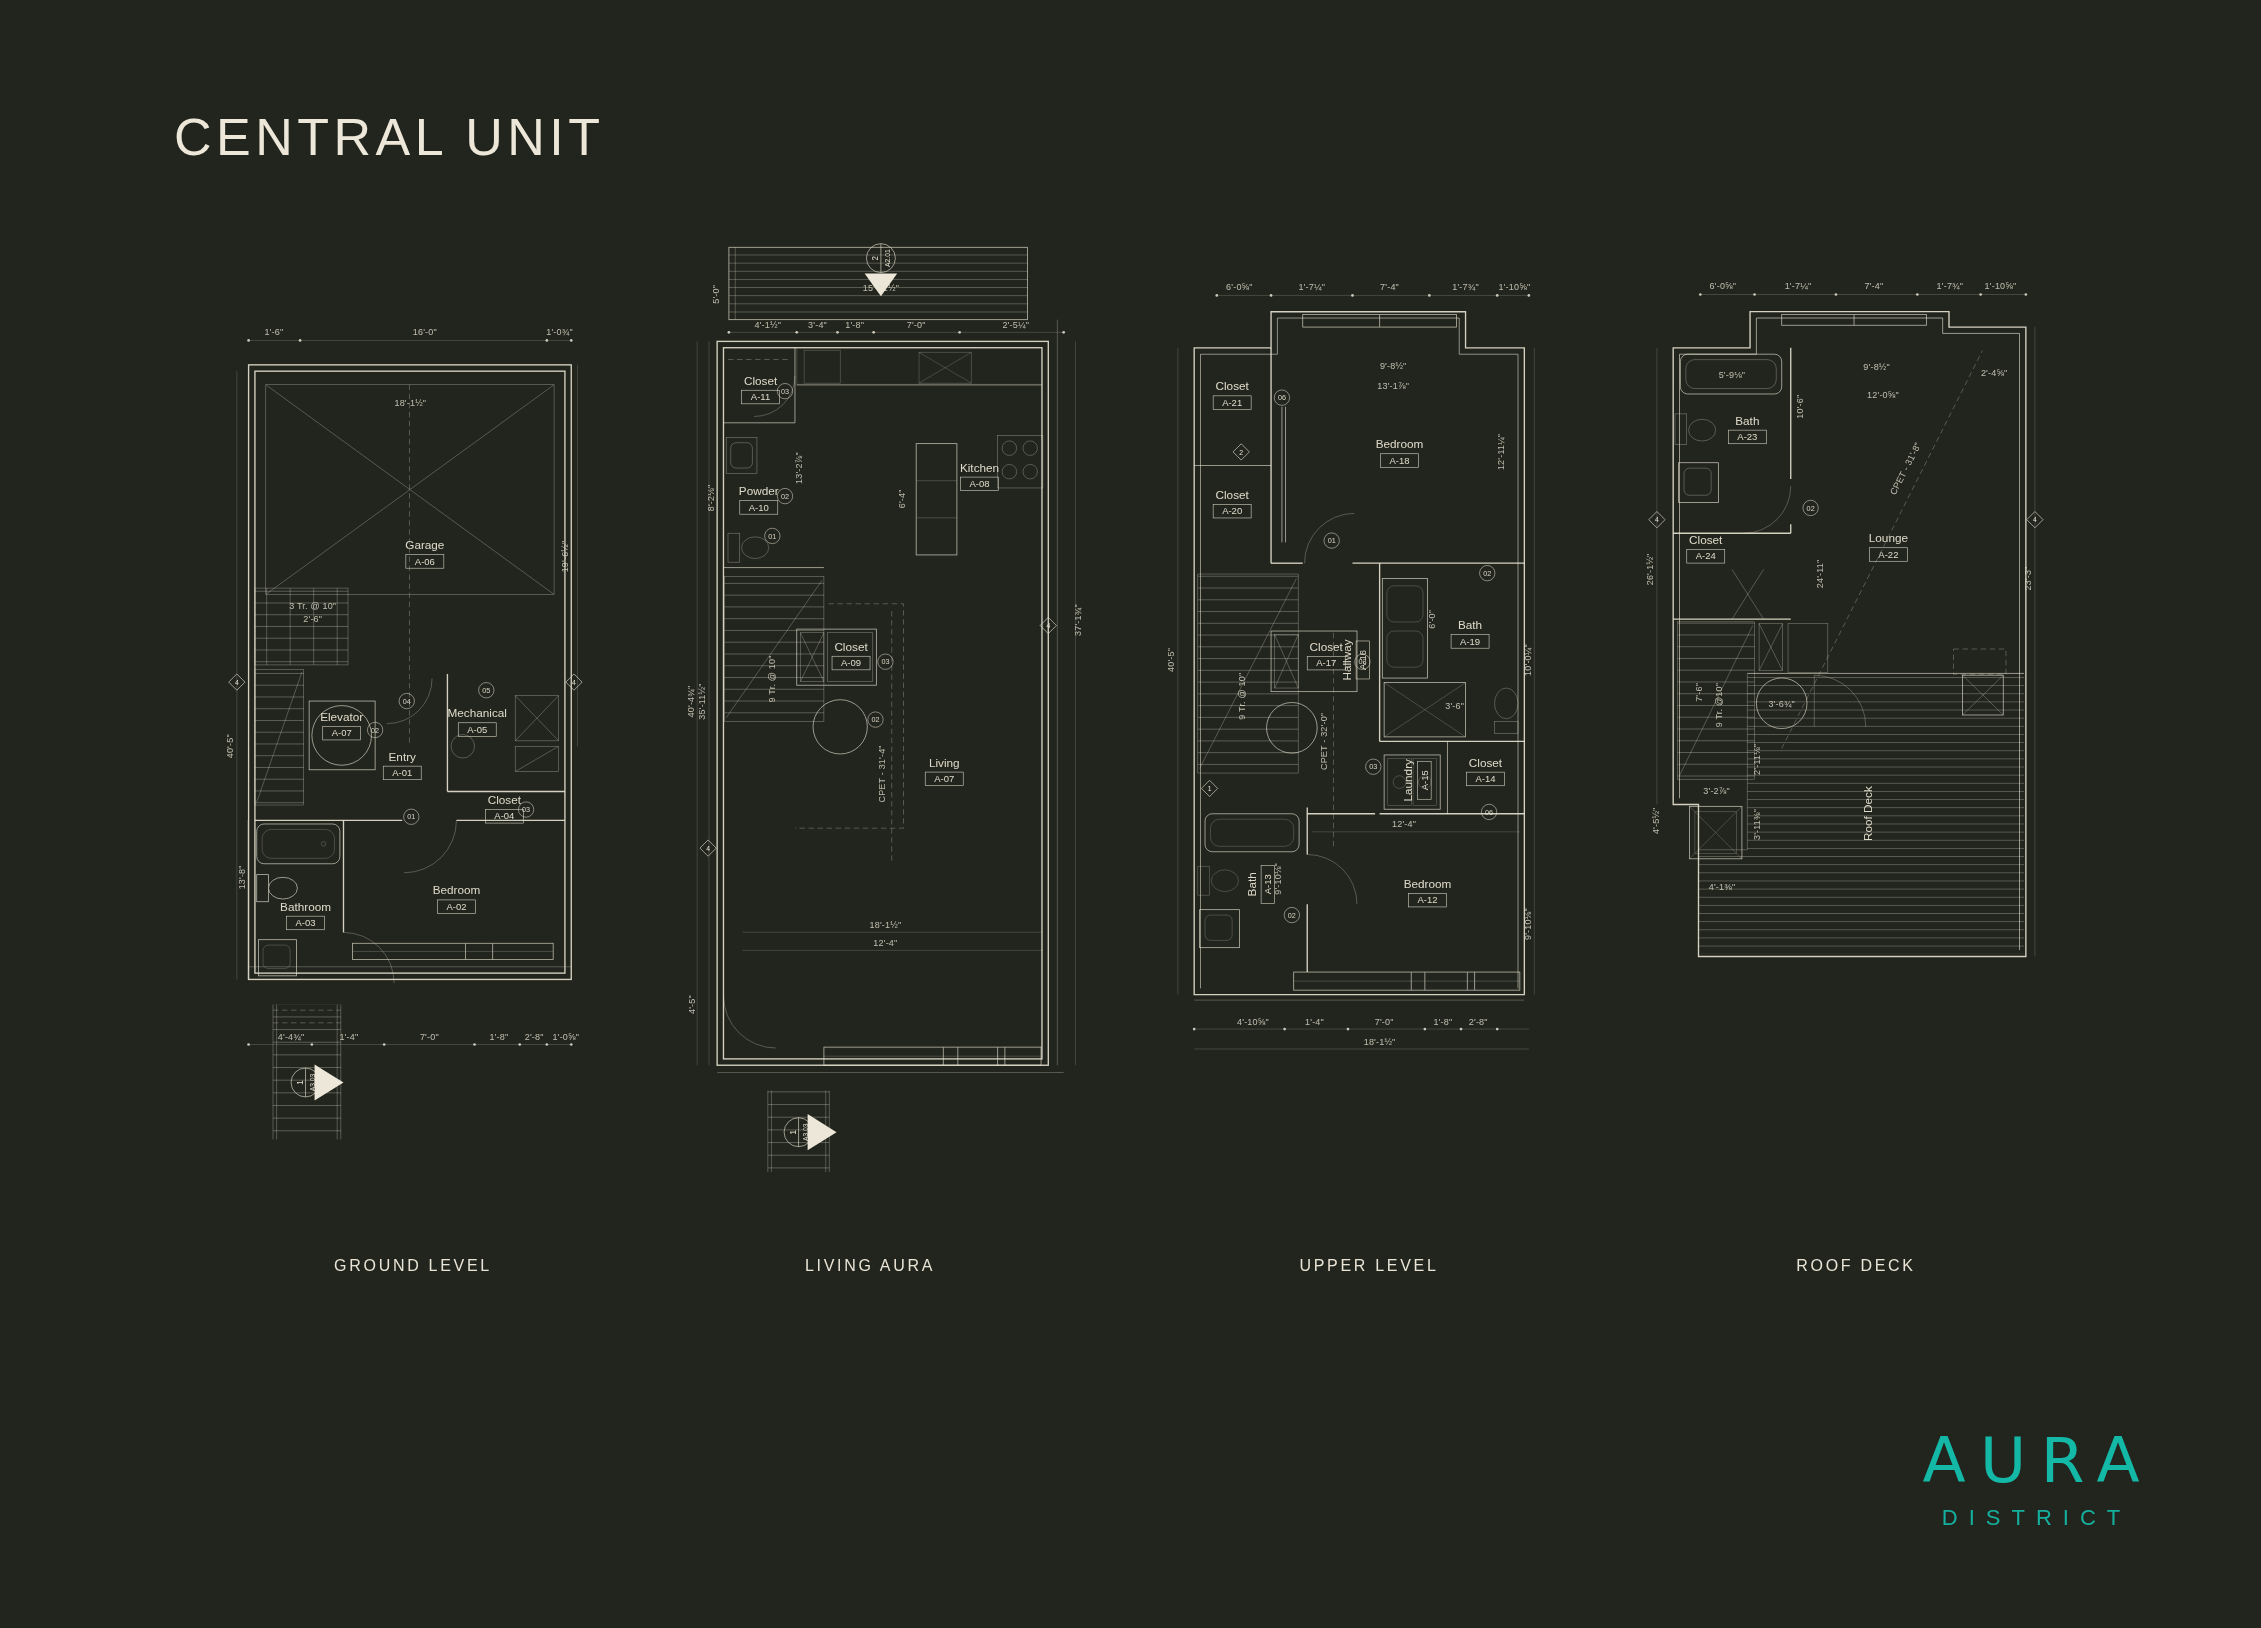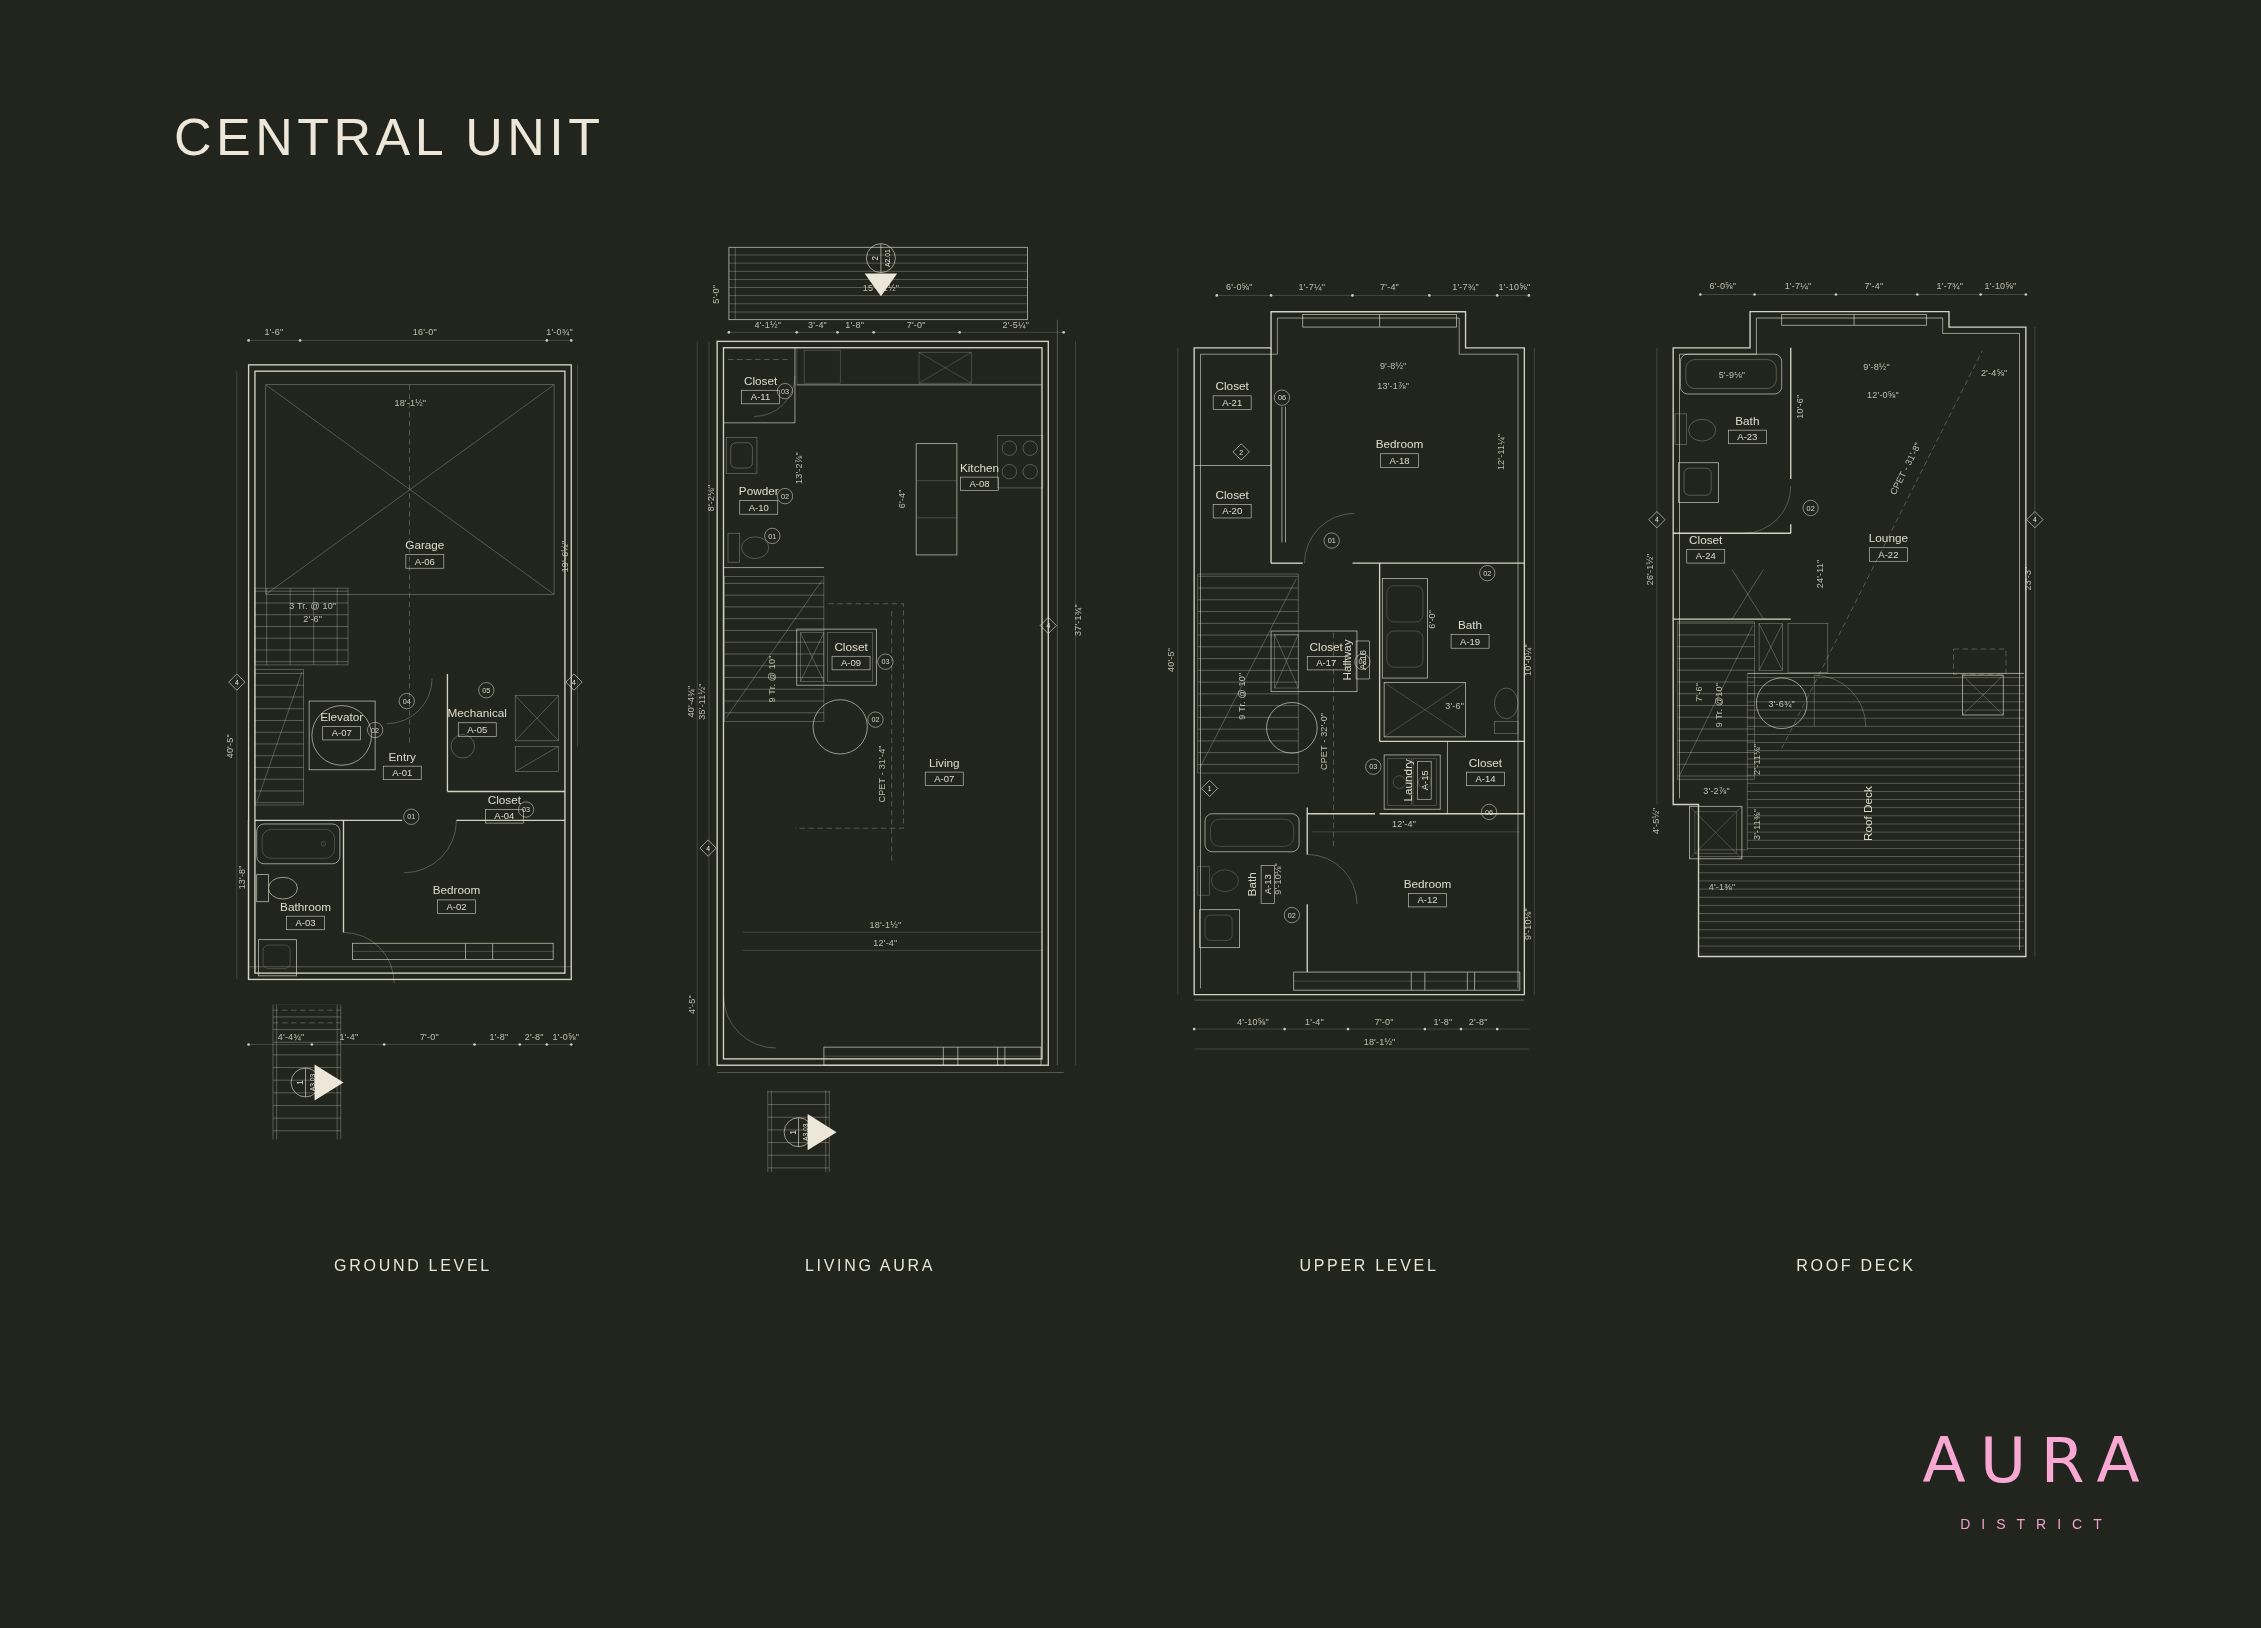--- a/index.html
+++ b/index.html
@@ -5,24 +5,24 @@
   html,body{margin:0;padding:0;background:#1d201a;}
   .stage{position:relative;width:2262px;height:1628px;background:#22251e;overflow:hidden;
          font-family:"Liberation Sans",sans-serif;}
   .title{position:absolute;left:174px;top:107px;font-size:52px;letter-spacing:4.5px;
          color:#ece7d8;font-weight:400;}
   .caption{position:absolute;top:1257px;transform:translateX(-50%);font-size:16px;
          letter-spacing:2.7px;color:#e9e4d5;white-space:nowrap;}
   .plan{position:absolute;}
   .plan svg{overflow:visible;display:block;}
   .logo{position:absolute;left:2031px;top:1429px;transform:translateX(-50%);
-        text-align:center;color:#f9a8d4;}
+        text-align:center;color:#14b8a6;}
   .logo-brand{font-size:63px;letter-spacing:14.5px;font-weight:400;line-height:1;
         font-family:"DejaVu Sans",sans-serif;text-indent:14.5px;}
-  .logo-sub{font-size:14px;letter-spacing:11px;margin-top:24px;opacity:.95;text-indent:11px;}
+  .logo-sub{font-size:22px;letter-spacing:11px;margin-top:13px;opacity:.95;text-indent:11px;}
 
   
   .w{stroke:#e9e4d3;stroke-width:1.5;fill:none;opacity:.9}
   .m{stroke:#e9e4d3;stroke-width:.9;fill:none;opacity:.75}
   .t{stroke:#e9e4d3;stroke-width:.6;fill:none;opacity:.5}
   .diml{stroke:#e9e4d3;stroke-width:.5;fill:none;opacity:.4}
   .dsh{stroke-dasharray:6 4}
   .nd{fill:#e9e4d3;opacity:.85;stroke:none}
   .fillc{fill:#ece7d8;stroke:none}
   svg text{fill:#e9e4d3;font-family:"Liberation Sans",sans-serif;}

